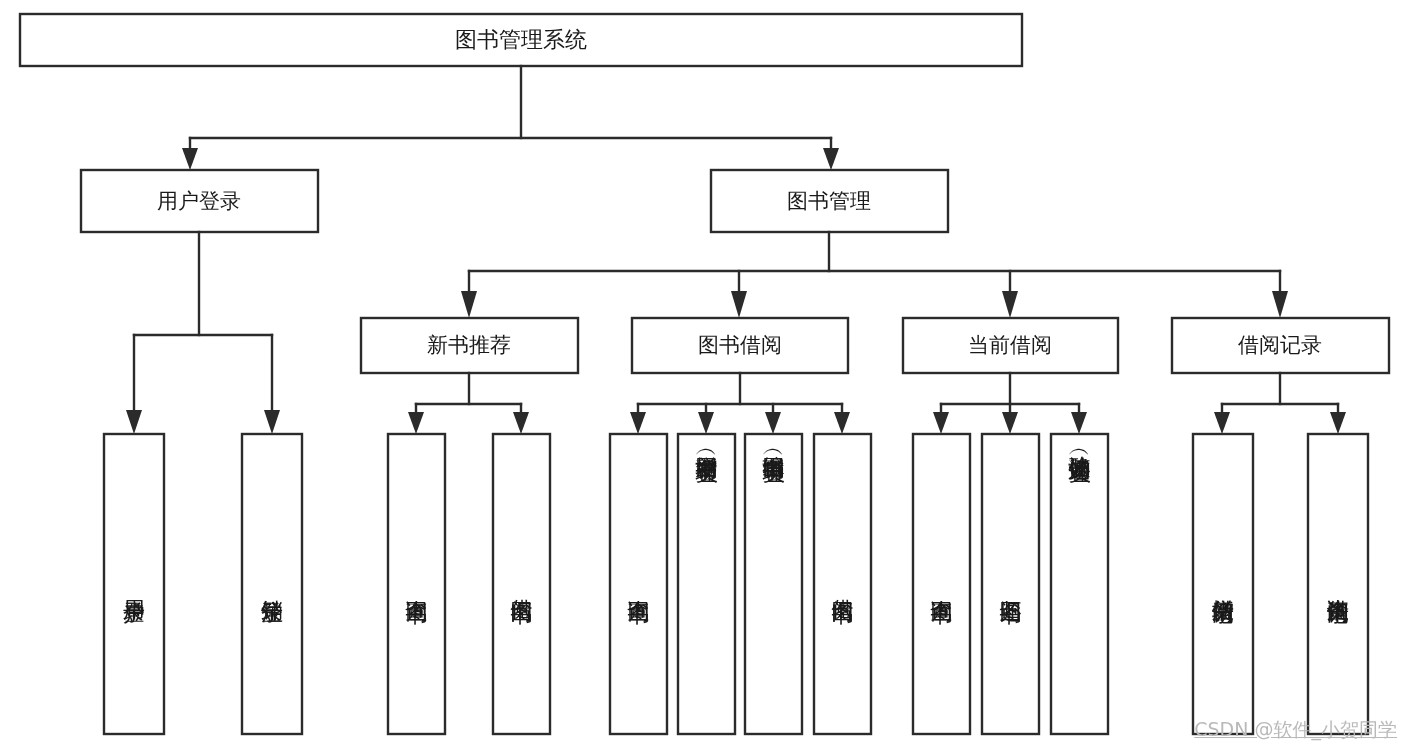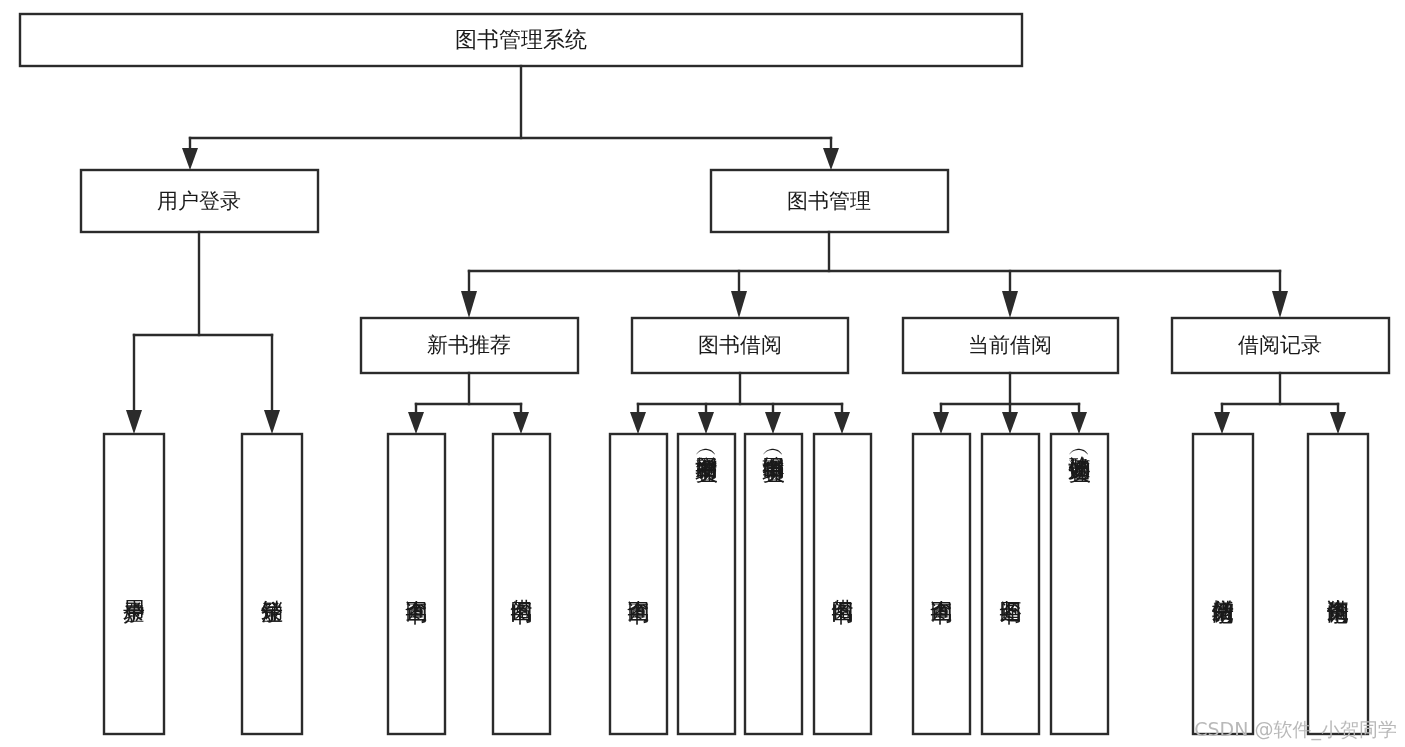--- a/index.html
+++ b/index.html
@@ -63,20 +63,21 @@
   }
   .watermark {
     position: absolute;
     right: 8px;
     bottom: 4px;
     font-family: "DejaVu Sans", "Liberation Sans", sans-serif;
     font-size: 19px;
     color: #b9b9b9;
     white-space: nowrap;
     user-select: none;
+    text-decoration: underline;
   }
 </style>
 </head>
 <body>
 
 <svg id="diagram" viewBox="0 0 1405 747" xmlns="http://www.w3.org/2000/svg">
 
   <defs>
     <g id="arrowhead-def"></g>
   </defs>

